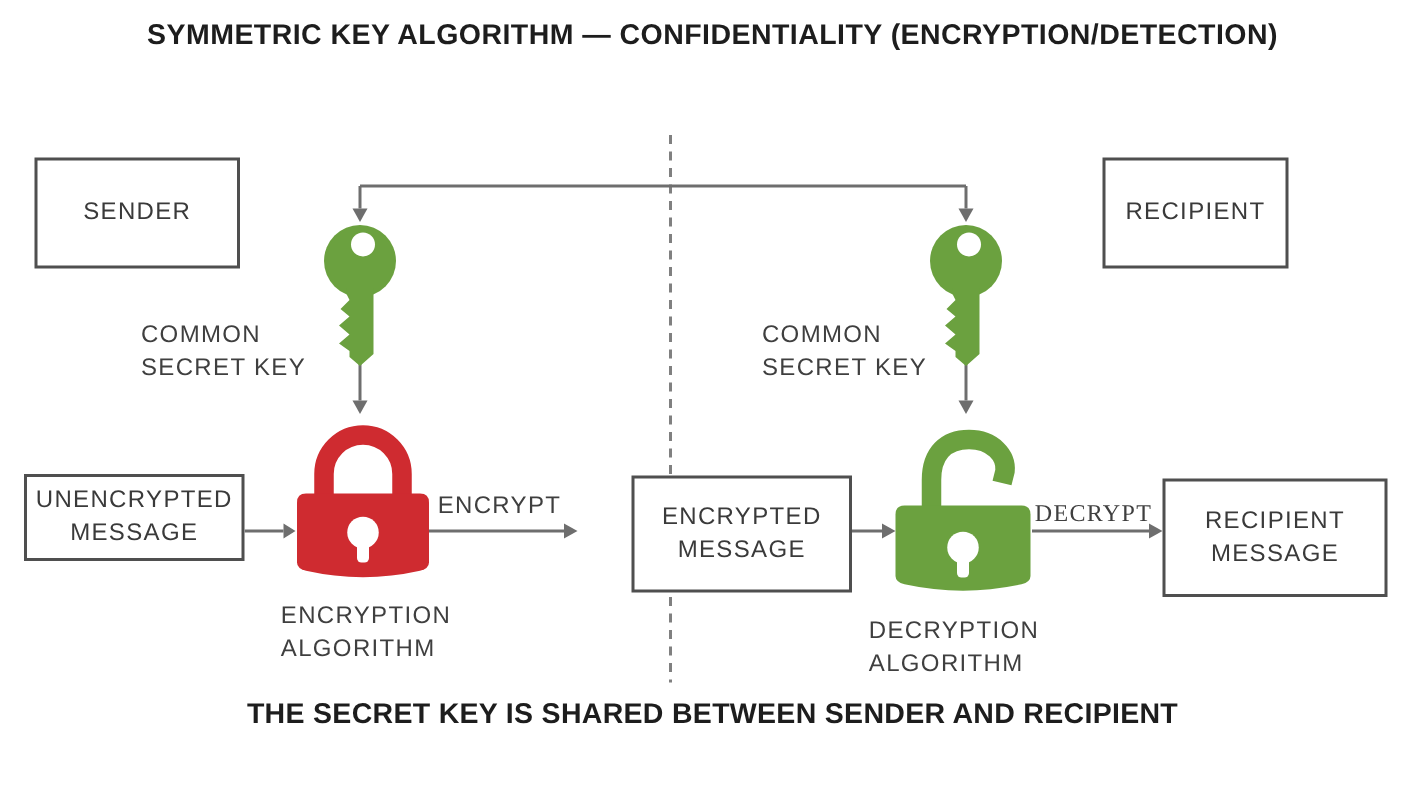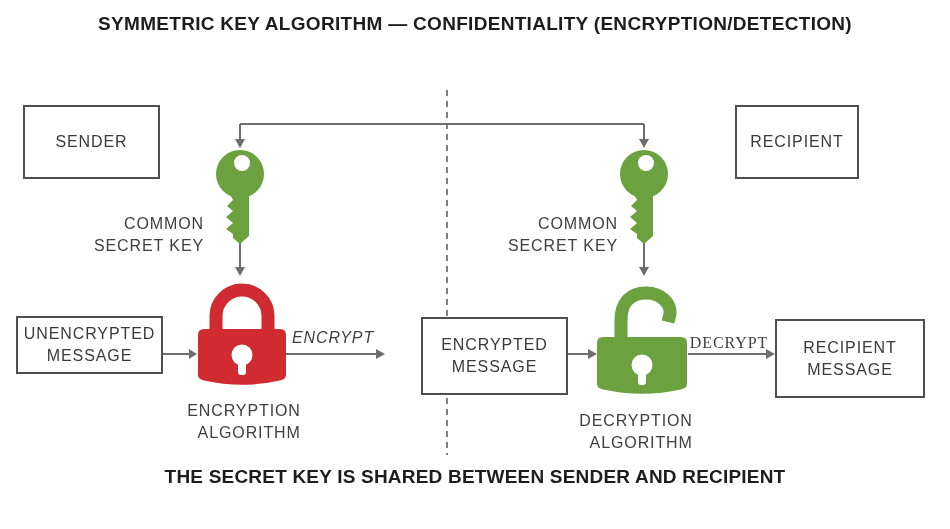--- a/index.html
+++ b/index.html
@@ -9,21 +9,21 @@
   }
   .center-text{position:absolute;left:28px;width:894px;text-align:center;}
   .title{top:13px;font-size:19px;font-weight:bold;letter-spacing:.3px;color:#1d1d1d;}
   .caption{top:466px;font-size:19px;font-weight:bold;letter-spacing:.2px;color:#1d1d1d;}
   .box{
     position:absolute;background:#fff;border:2px solid #4f4f4f;box-sizing:border-box;
     display:flex;flex-direction:column;align-items:center;justify-content:center;
     font-size:16px;letter-spacing:.9px;color:#3a3a3a;line-height:1.35;text-align:center;z-index:2;
   }
   .diagram-label{
-    position:absolute;transform:translateX(-50%);text-align:right;
+    position:absolute;transform:translateX(-50%);text-align:left;
     font-size:16px;letter-spacing:.9px;color:#3f3f3f;line-height:1.4;white-space:nowrap;z-index:2;
   }
   .icon{position:absolute;z-index:3;}
   #underlay{position:absolute;left:0;top:0;z-index:1;}
 </style>
 </head>
 <body>
 
 <div id="canvas">
 
@@ -88,21 +88,21 @@
 
   <div class="diagram-label" style="left:244px;top:400px;">
     <div>ENCRYPTION</div>
     <div>ALGORITHM</div>
   </div>
   <div class="diagram-label" style="left:636px;top:410px;">
     <div>DECRYPTION</div>
     <div>ALGORITHM</div>
   </div>
 
-  <div class="diagram-label" style="left:333px;top:327px;font-style:italic;">ENCRYPT</div>
+  <div class="diagram-label" style="left:333px;top:327px;">ENCRYPT</div>
   <div class="diagram-label" style="left:729px;top:332px;font-family:Liberation Serif, serif;">DECRYPT</div>
 
   <svg class="icon" style="left:214px;top:150px;" width="52" height="95" viewBox="0 0 52 95">
     <circle cx="26" cy="24" r="24" fill="#6ba13f"></circle>
     <path d="M17,42 H35 V86 L26,94 L19,88 V84 L12,79 L19,73 L12,67 L19,61 L13,56 L19,50 L17,46 Z" fill="#6ba13f"></path>
     <circle cx="28" cy="13" r="8" fill="#ffffff"></circle>
   </svg>
 
   <svg class="icon" style="left:618px;top:150px;" width="52" height="95" viewBox="0 0 52 95">
     <circle cx="26" cy="24" r="24" fill="#6ba13f"></circle>

